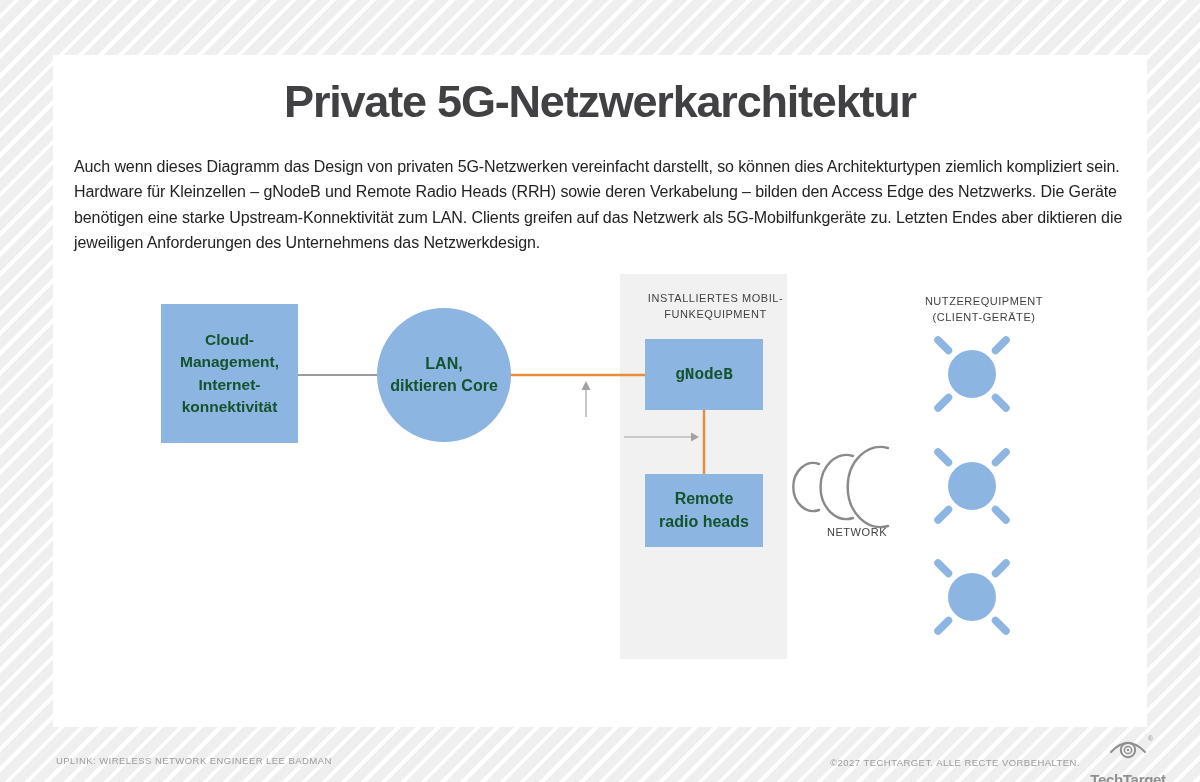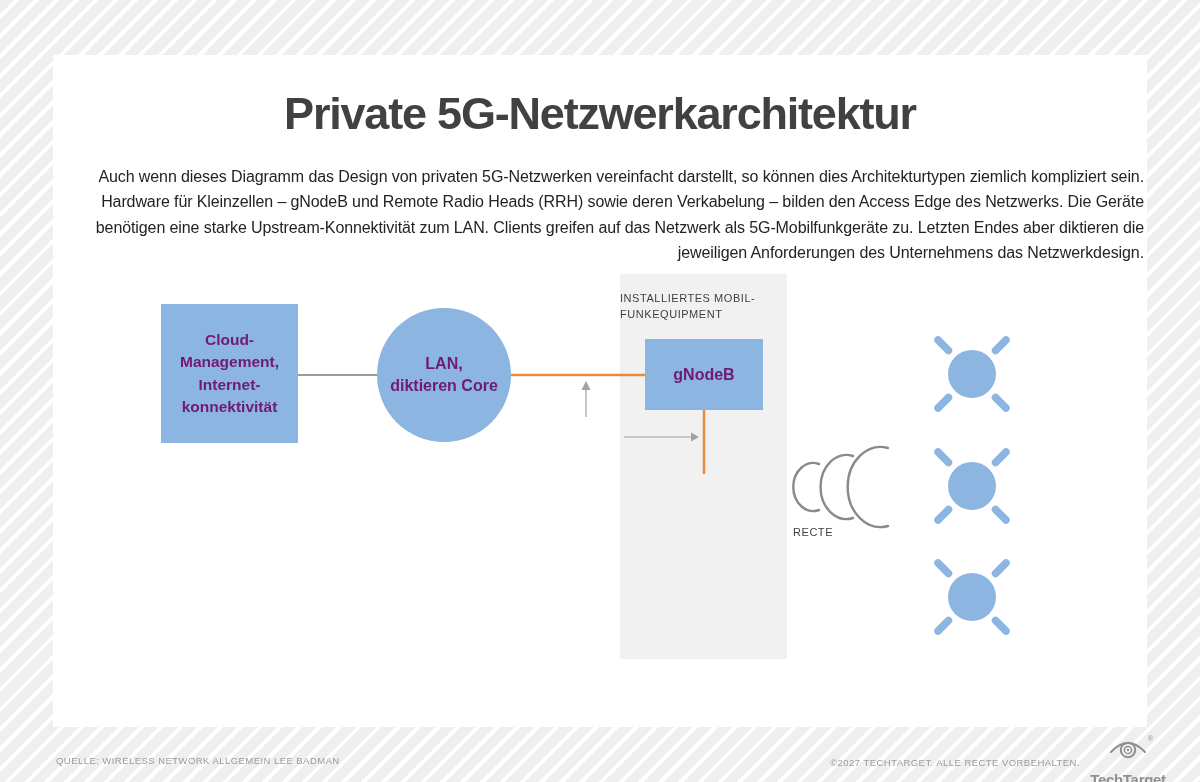--- a/index.html
+++ b/index.html
@@ -1,34 +1,34 @@
 <!DOCTYPE html>
 <html style="--node-blue: #8DB5E1; --connector-orange: #E98B3C; --connector-gray: #9B9B9B; --arc-gray: #8A8A8A; --panel-gray: #F2F1F2;"><head>
 <meta charset="utf-8">
 <style>
   html,body{margin:0;padding:0;}
   body{width:1200px;height:782px;overflow:hidden;font-family:"Liberation Sans",sans-serif;}
   .page{position:relative;width:1200px;height:782px;
     background:repeating-linear-gradient(135deg,#efeff0 0px,#efeff0 10px,#ffffff 10px,#ffffff 14px);}
   .card{position:absolute;left:53px;top:55px;width:1094px;height:672px;background:#ffffff;}
-  .title{position:absolute;left:0;top:88px;width:1200px;text-align:center;margin:0;
+  .title{position:absolute;left:0;top:76px;width:1200px;text-align:center;margin:0;
     font-size:45px;font-weight:bold;letter-spacing:-1.2px;color:#414144;}
-  .intro{position:absolute;left:70px;top:150px;width:1060px;margin:14px;text-align:right;
+  .intro{position:absolute;left:70px;top:150px;width:1060px;margin:4px;text-align:left;
     font-size:16px;line-height:1.58;color:#232325;letter-spacing:-0.1px;}
   .pre{white-space:pre-line;}
   .node{position:absolute;display:flex;align-items:center;justify-content:center;
-    background:var(--node-blue);color:#701a75;font-weight:bold;text-align:center;z-index:3;}
+    background:var(--node-blue);color:#14532d;font-weight:bold;text-align:center;z-index:3;}
   .cloud{left:161px;top:304px;width:137px;height:139px;font-size:15.5px;line-height:1.45;}
   .lan{left:377px;top:308px;width:134px;height:134px;border-radius:50%;font-size:16px;line-height:1.4;}
-  .gnodeb{left:645px;top:339px;width:118px;height:71px;font-size:16px;}
+  .gnodeb{left:645px;top:339px;width:118px;height:71px;font-size:16px;font-family:Liberation Mono, monospace;}
   .rrh{left:645px;top:474px;width:118px;height:73px;font-size:16px;line-height:1.4;}
   .cbrs{left:645px;top:562px;width:118px;height:72px;font-size:16px;}
   .panel{position:absolute;left:620px;top:274px;width:167px;height:385px;background:var(--panel-gray);z-index:1;}
   .small-label{position:absolute;font-size:11px;letter-spacing:0.55px;color:#3f3f41;
-    text-align:left;line-height:1.42;z-index:4;}
+    text-align:center;line-height:1.42;z-index:4;padding-left:12px;}
   .panel-heading{left:620px;top:291px;width:167px;}
   .interconnect{left:505px;top:416px;width:134px;}
   .uplink{left:793px;top:525px;width:104px;}
   .client-heading{left:892px;top:294px;width:160px;}
   .connector-layer{position:absolute;left:0;top:0;width:1200px;height:782px;z-index:2;pointer-events:none;}
   .line-gray{stroke:var(--connector-gray);stroke-width:2;fill:none;}
   .line-orange{stroke:var(--connector-orange);stroke-width:2.5;fill:none;}
   .arrow-line{stroke:#a2a2a2;stroke-width:1.2;fill:none;}
   .arrow-head{fill:#a2a2a2;stroke:none;}
   .uplink-arc{stroke:var(--arc-gray);stroke-width:2.4;fill:none;stroke-linecap:round;}
@@ -74,22 +74,26 @@
     </g>
   </svg>
 
   <div class="node pre cloud">Cloud-
 Management,
 Internet-
 konnektivität</div>
   <div class="node pre lan">LAN,
 diktieren Core</div>
   <div class="node gnodeb">gNodeB</div>
+  <div class="node pre rrh">Remote
+radio heads</div>
 
-  <div class="small-label uplink">RECTE</div>
+  <div class="small-label uplink">NETWORK</div>
+  <div class="small-label pre client-heading">NUTZEREQUIPMENT
+(CLIENT-GERÄTE)</div>
 
   <svg class="client-icon" style="top:322px" viewBox="0 0 104 104" xmlns="http://www.w3.org/2000/svg">
     <circle class="client-circle" cx="52" cy="52" r="24"></circle>
     <line class="client-ray" x1="18" y1="18" x2="28.5" y2="28.5"></line>
     <line class="client-ray" x1="86" y1="18" x2="75.5" y2="28.5"></line>
     <line class="client-ray" x1="18" y1="86" x2="28.5" y2="75.5"></line>
     <line class="client-ray" x1="86" y1="86" x2="75.5" y2="75.5"></line>
   </svg>
   <svg class="client-icon" style="top:434px" viewBox="0 0 104 104" xmlns="http://www.w3.org/2000/svg">
     <circle class="client-circle" cx="52" cy="52" r="24"></circle>
@@ -99,21 +103,21 @@
     <line class="client-ray" x1="86" y1="86" x2="75.5" y2="75.5"></line>
   </svg>
   <svg class="client-icon" style="top:545px" viewBox="0 0 104 104" xmlns="http://www.w3.org/2000/svg">
     <circle class="client-circle" cx="52" cy="52" r="24"></circle>
     <line class="client-ray" x1="18" y1="18" x2="28.5" y2="28.5"></line>
     <line class="client-ray" x1="86" y1="18" x2="75.5" y2="28.5"></line>
     <line class="client-ray" x1="18" y1="86" x2="28.5" y2="75.5"></line>
     <line class="client-ray" x1="86" y1="86" x2="75.5" y2="75.5"></line>
   </svg>
 
-  <div class="footer-source">QUELLE: WIRELESS NETWORK ALLGEMEIN LEE BADMAN</div>
+  <div class="footer-source">UPLINK: WIRELESS NETWORK ENGINEER LEE BADMAN</div>
   <div class="footer-copyright">©2027 TECHTARGET. ALLE RECTE VORBEHALTEN.</div>
 
   <div class="brand">
     <svg width="74" height="27" viewBox="0 0 74 27" xmlns="http://www.w3.org/2000/svg">
       <path class="brand-eye" d="M 20 19 Q 37 1 54 19" stroke-width="2" stroke-linecap="round"></path>
       <circle class="brand-eye" cx="37" cy="17" r="7.2" stroke-width="2"></circle>
       <circle class="brand-eye" cx="37" cy="17" r="3.6" stroke-width="1.5"></circle>
       <circle cx="37" cy="17" r="1.3" fill="#8f8f8f"></circle>
       <text x="57" y="8" font-size="6.5" fill="#8f8f8f" font-family="Liberation Sans, sans-serif">®</text>
     </svg>

